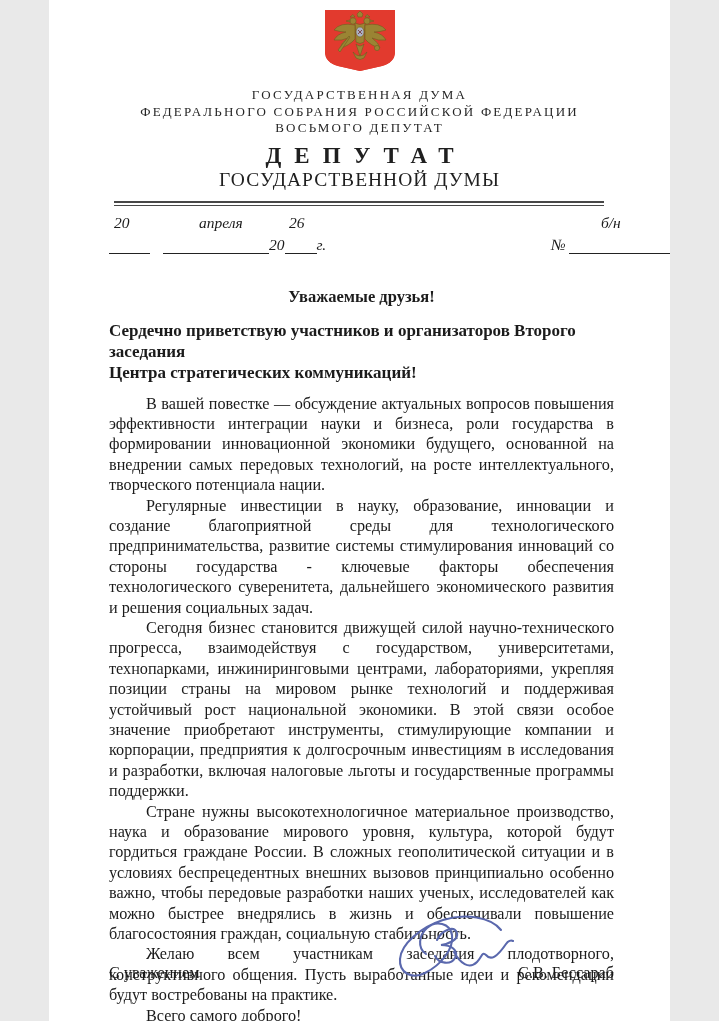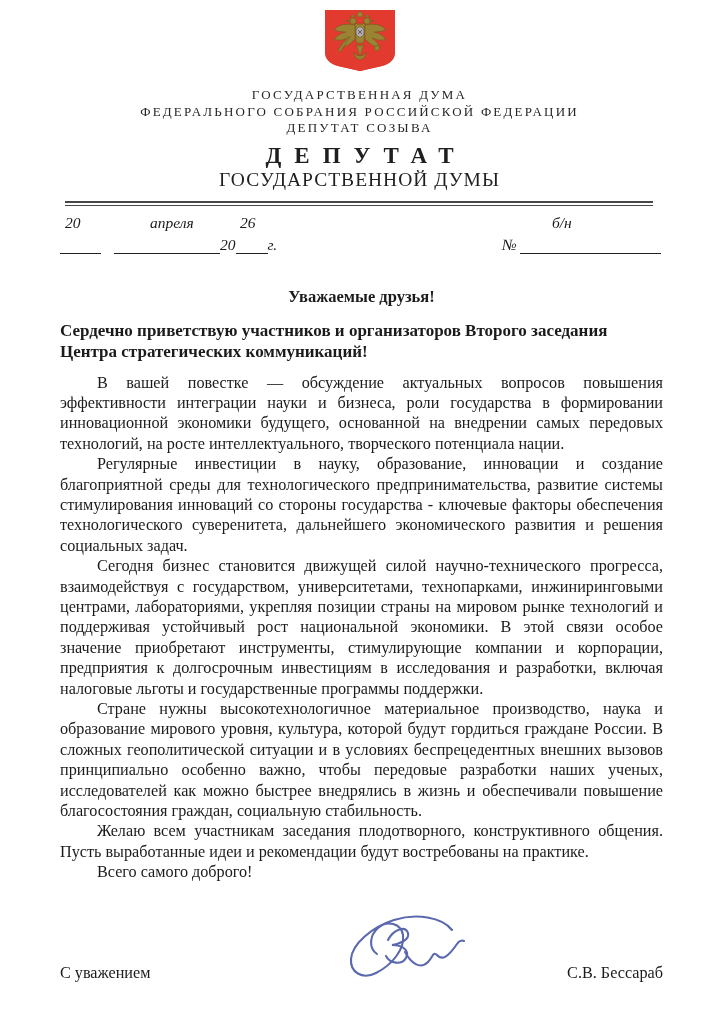--- a/index.html
+++ b/index.html
@@ -1,18 +1,18 @@
 <!DOCTYPE html>
 <html lang="ru"><head>
 <meta charset="utf-8">
 <style>
   html,body{margin:0;padding:0;background:#e9e9e9;}
   .page{
     position:relative;
-    width:719px;height:1021px;
+    width:621px;height:1021px;
     margin:0 auto;
     background:#ffffff;
     font-family:"Liberation Serif", serif;
     color:#1b1b1b;
     overflow:hidden;
     box-sizing:border-box;
   }
   
   .emblem-wrap{display:flex;justify-content:center;padding-top:8px;}
   .letterhead{margin-top:15px;text-align:center;}
@@ -104,21 +104,21 @@
       </g>
 
       <ellipse cx="38" cy="24" rx="4" ry="5" fill="#aab0c4" stroke="#6e5e20" stroke-width="0.6"></ellipse>
       <path d="M36,22 L40,26 M40,22 L36,26" stroke="#7a4040" stroke-width="0.9"></path>
     </svg>
   </div>
 
   <div class="letterhead">
     <div class="lh-line">ГОСУДАРСТВЕННАЯ ДУМА</div>
     <div class="lh-line">ФЕДЕРАЛЬНОГО СОБРАНИЯ РОССИЙСКОЙ ФЕДЕРАЦИИ</div>
-    <div class="lh-line">ДЕПУТАТ СОЗЫВА</div>
+    <div class="lh-line">ВОСЬМОГО ДЕПУТАТ</div>
   </div>
   <div class="deputy-title">ДЕПУТАТ</div>
   <div class="deputy-subtitle">ГОСУДАРСТВЕННОЙ ДУМЫ</div>
 
   <div class="double-rule"></div>
 
   <div class="dateline">
     <span class="dl dl-day">20</span>
     <span class="dl dl-month">апреля</span>
     <span class="dl dl-year2">26</span>

